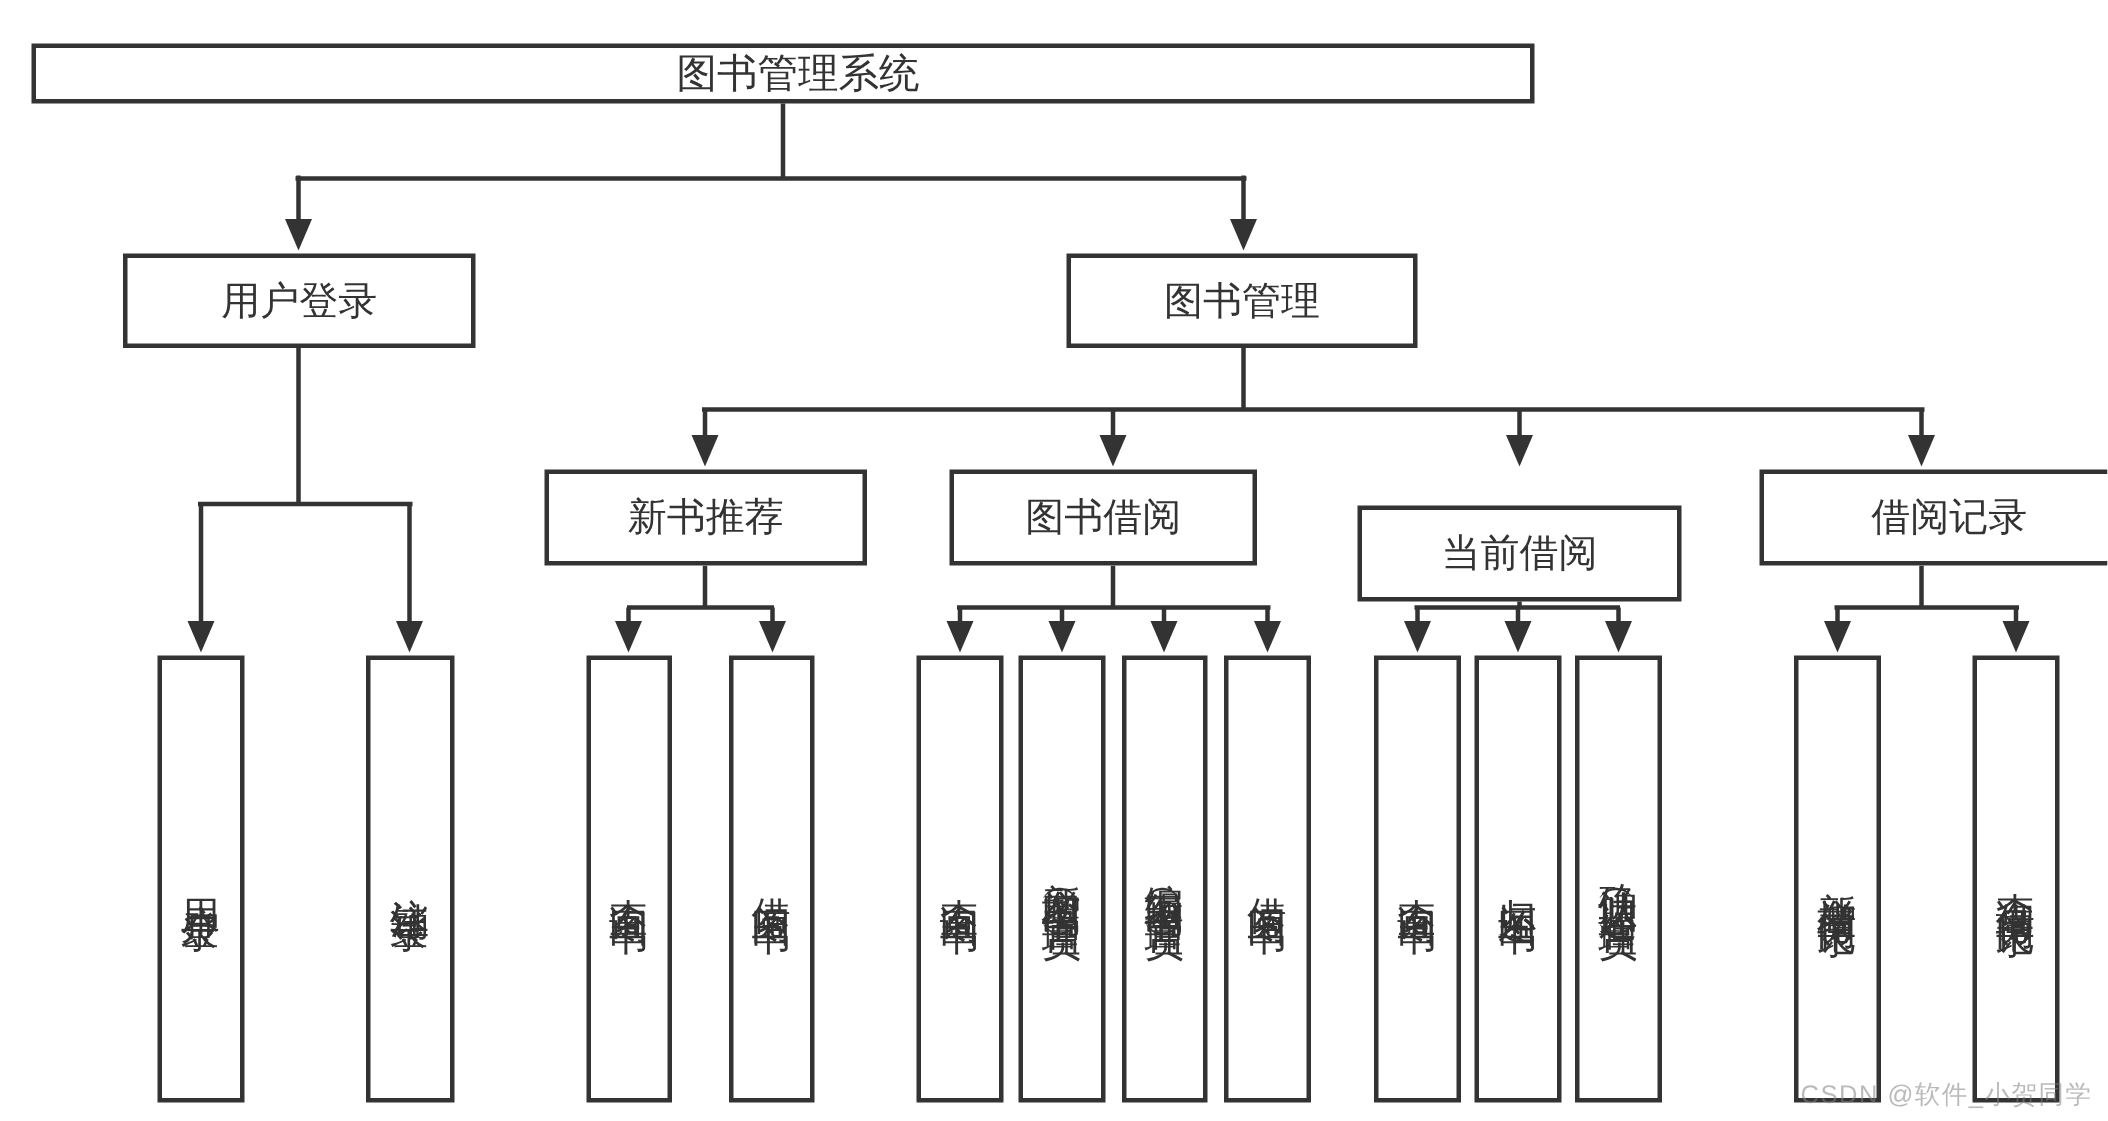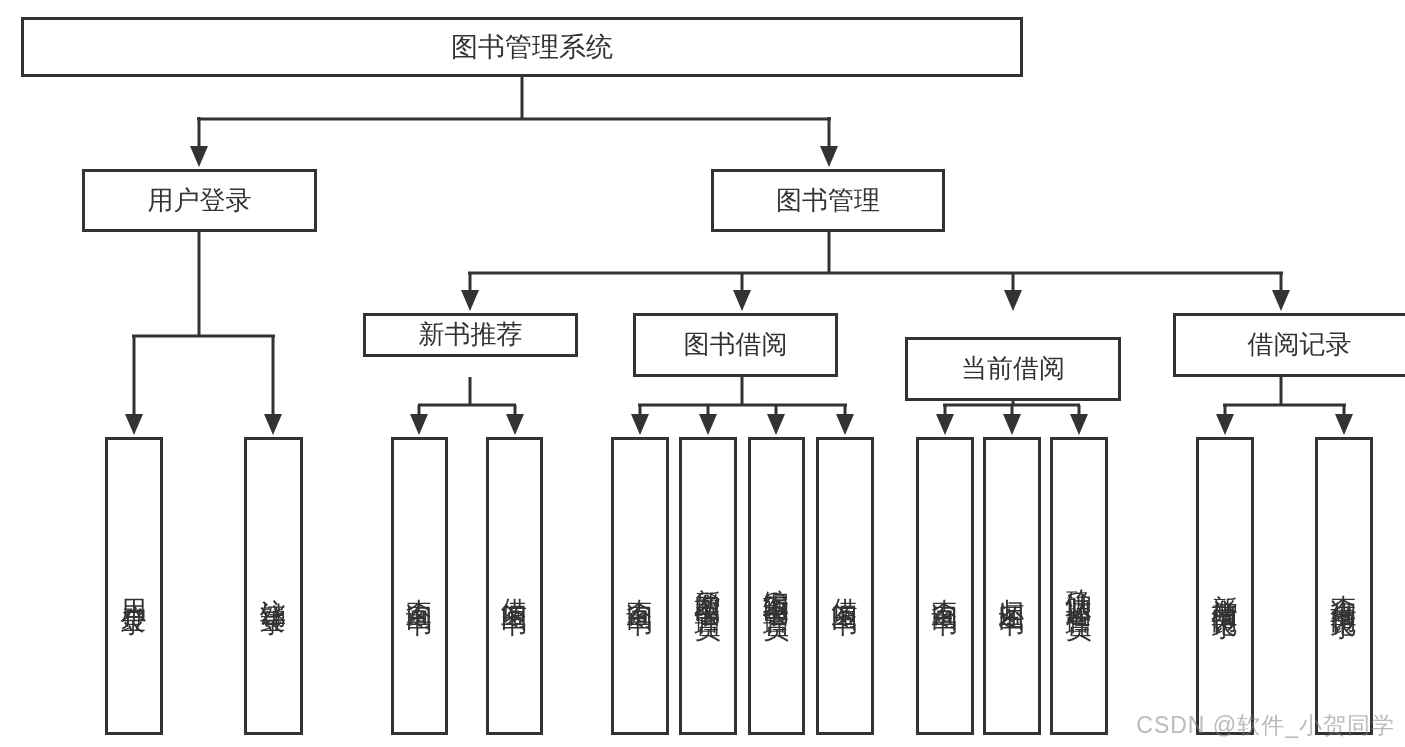--- a/index.html
+++ b/index.html
@@ -36,21 +36,21 @@
     text-orientation: mixed;
     letter-spacing: 4px;
     font-size: 26px;
     white-space: normal;
     line-height: 1;
   }
   .watermark {
     position: absolute;
     right: 10px;
     bottom: 6px;
-    font-size: 23px;
+    font-size: 17px;
     letter-spacing: 1px;
     color: rgba(130, 130, 130, 0.55);
     pointer-events: none;
   }
 </style>
 </head>
 <body>
 
 <div class="canvas">
 
@@ -102,26 +102,26 @@
       <polygon points="699,414 717,414 708,435" fill="#333333"></polygon>
       <polygon points="767,414 785,414 776,435" fill="#333333"></polygon>
       <polygon points="836,414 854,414 845,435" fill="#333333"></polygon>
       <polygon points="936,414 954,414 945,435" fill="#333333"></polygon>
       <polygon points="1003,414 1021,414 1012,435" fill="#333333"></polygon>
       <polygon points="1070,414 1088,414 1079,435" fill="#333333"></polygon>
       <polygon points="1216,414 1234,414 1225,435" fill="#333333"></polygon>
       <polygon points="1335,414 1353,414 1344,435" fill="#333333"></polygon>
     </svg>
 
-  <div class="box root-box" style="left:21px; top:17px; width:1002px; height:60px;">图书管理系统</div>
+  <div class="box root-box" style="left:21px; top:29px; width:1002px; height:40px;">图书管理系统</div>
 
   <div class="box" style="left:82px; top:169px; width:235px; height:63px;">用户登录</div>
   <div class="box" style="left:711px; top:169px; width:234px; height:63px;">图书管理</div>
 
-  <div class="box" style="left:363px; top:313px; width:215px; height:44px;">新书推荐</div>
+  <div class="box" style="left:363px; top:313px; width:215px; height:64px;">新书推荐</div>
   <div class="box" style="left:633px; top:313px; width:205px; height:64px;">图书借阅</div>
   <div class="box" style="left:905px; top:313px; width:216px; height:64px;margin-top:24px;">当前借阅</div>
   <div class="box" style="left:1173px; top:313px; width:253px; height:64px;text-align:center;">借阅记录</div>
 
   <div class="box leaf" style="left:105px; top:437px; width:58px; height:298px;">用户登录</div>
   <div class="box leaf" style="left:244px; top:437px; width:59px; height:298px;">注销登录</div>
 
   <div class="box leaf" style="left:391px; top:437px; width:57px; height:298px;">查询图书</div>
   <div class="box leaf" style="left:486px; top:437px; width:57px; height:298px;">借阅图书</div>
 

